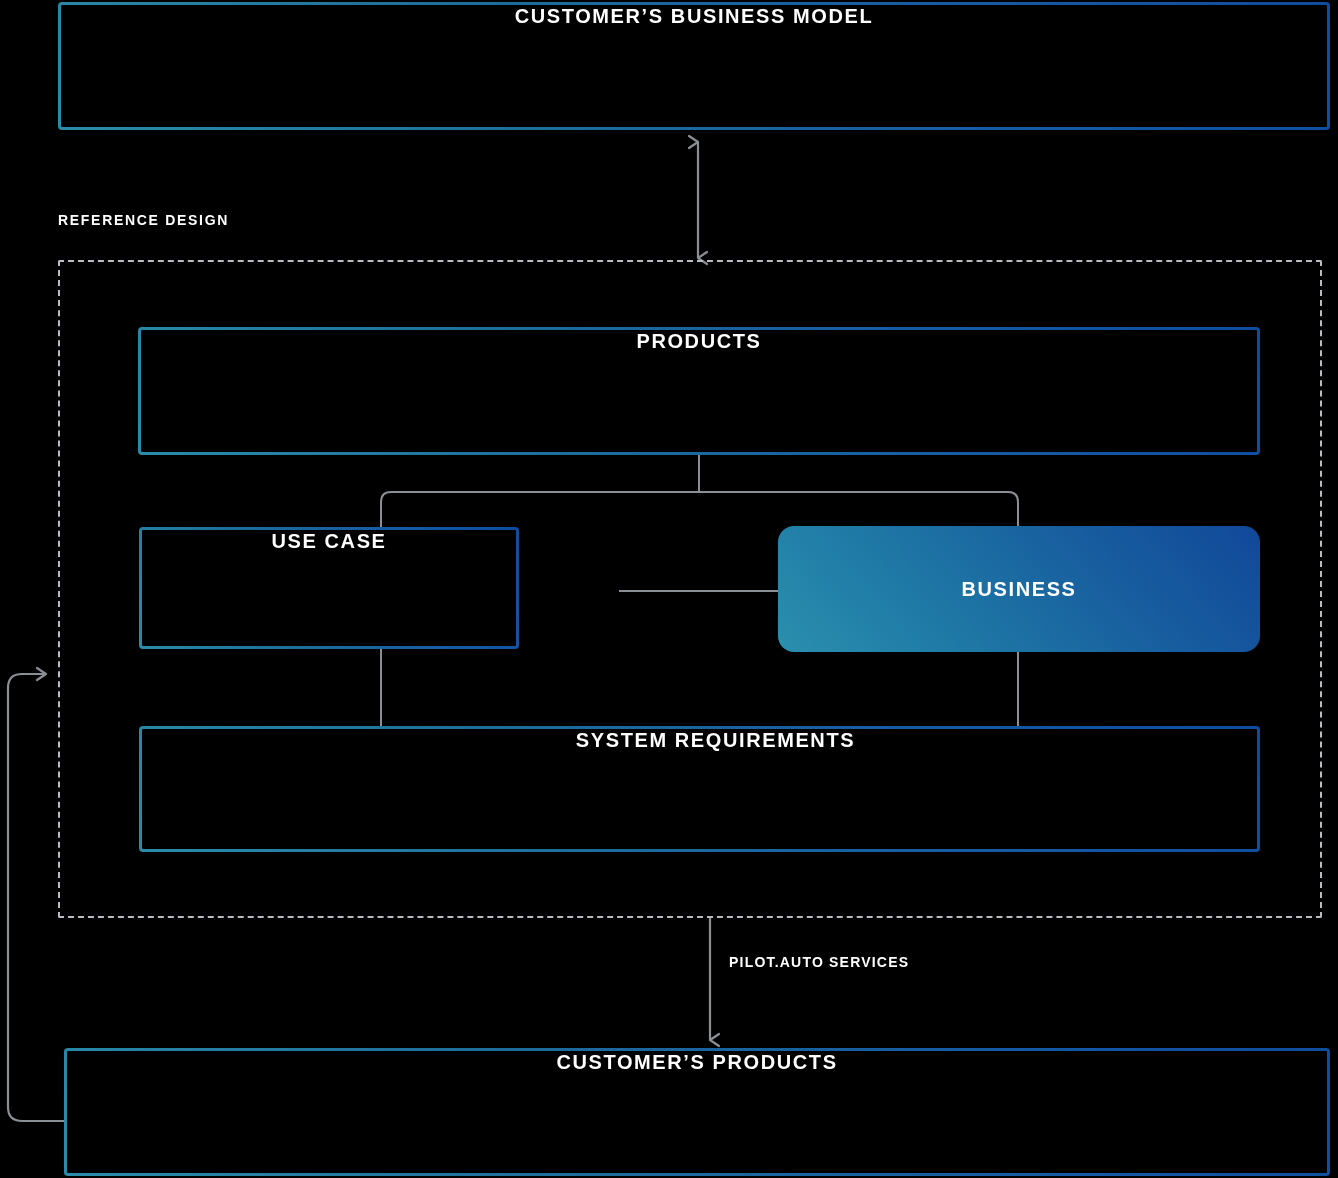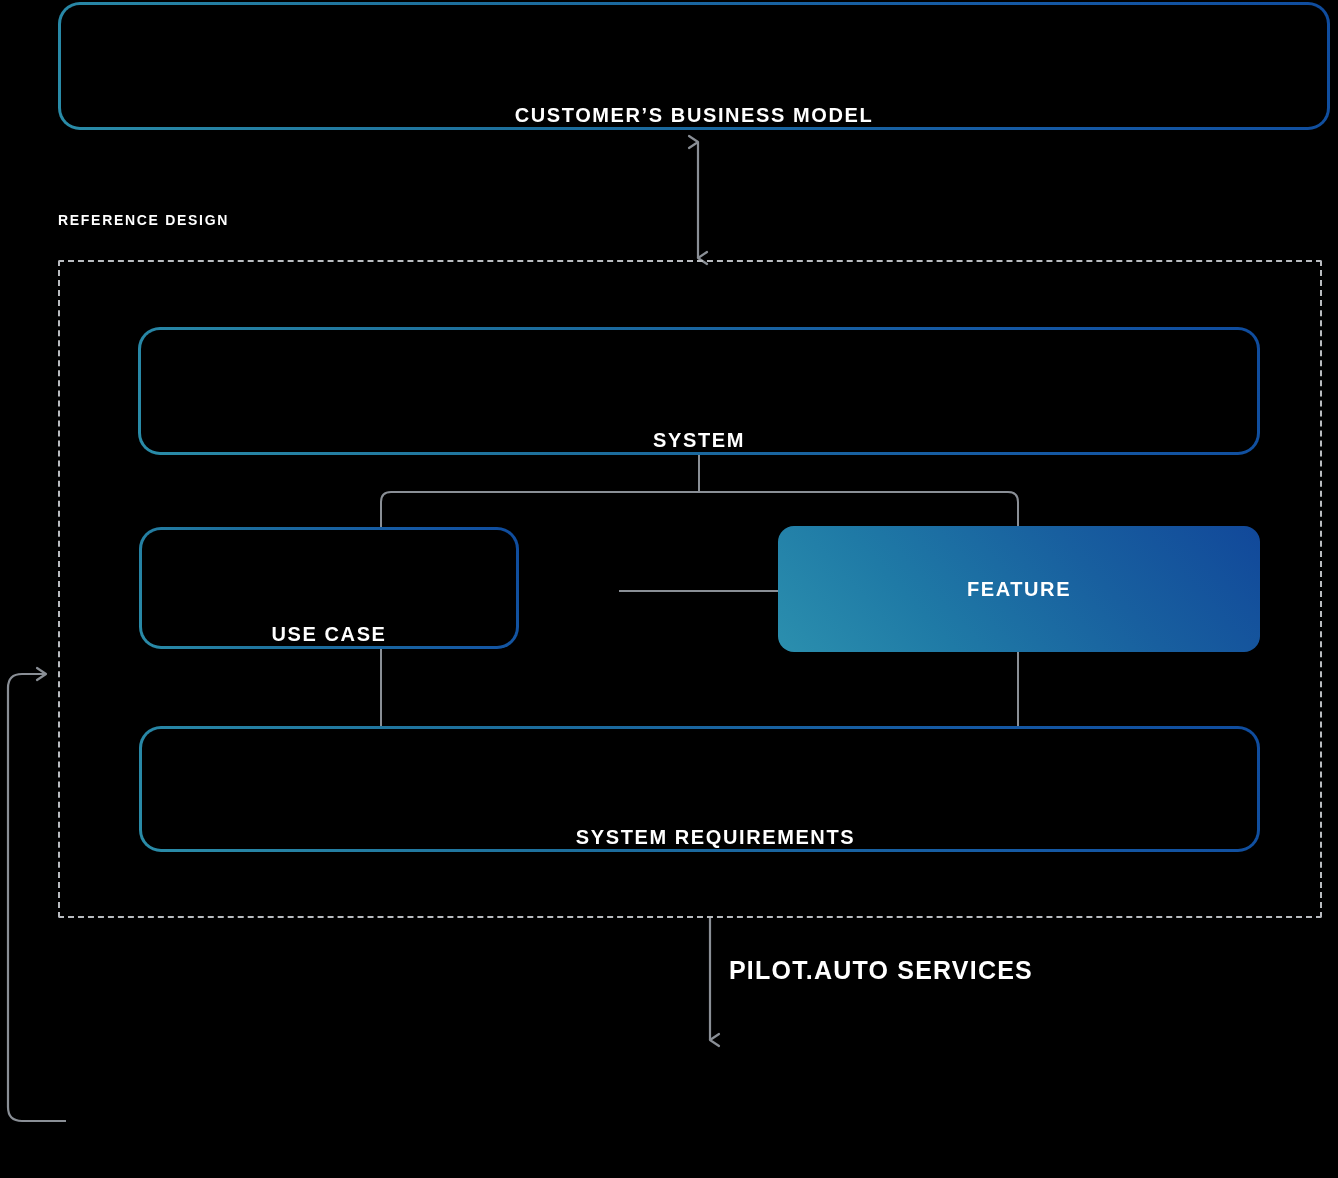--- a/index.html
+++ b/index.html
@@ -16,27 +16,27 @@
     width: 1338px;
     height: 1178px;
     background: #000000;
     overflow: hidden;
   }
 
   
   .gbox {
     position: absolute;
     box-sizing: border-box;
-    border-radius: 22px;
+    border-radius: 4px;
     background:
       linear-gradient(#000000, #000000) padding-box,
       linear-gradient(60deg, #2a8ca8 0%, #1d6f9c 35%, #1559a4 75%, #0f4c9e 100%) border-box;
     border: 3px solid transparent;
     display: flex;
-    align-items: flex-end;
+    align-items: flex-start;
     justify-content: center;
   }
 
   .gbox-filled {
     position: absolute;
     box-sizing: border-box;
     border-radius: 16px;
     background: linear-gradient(48deg, #2b8fae 0%, #1f7aa6 30%, #185f9f 65%, #11489a 100%);
     display: flex;
     align-items: center;
@@ -71,21 +71,21 @@
     letter-spacing: 1.7px;
     white-space: nowrap;
     user-select: none;
   }
 
   
   .annotation {
     position: absolute;
     color: #ffffff;
     font-weight: 700;
-    font-size: 25px;
+    font-size: 14px;
     letter-spacing: 1.2px;
     line-height: 1.45;
     white-space: nowrap;
     user-select: none;
   }
 
   
   #connectors {
     position: absolute;
     left: 0;
@@ -148,33 +148,36 @@
 
   <div id="reference-region-label" style="left:58px; top:212px;">REFERENCE DESIGN</div>
 
   <div id="reference-region" style="left:58px; top:260px; width:1264px; height:658px;"></div>
 
   <div class="gbox" style="left:58px; top:2px; width:1272px; height:128px;">
     <span class="boxlabel">CUSTOMER’S BUSINESS MODEL</span>
   </div>
 
   <div class="gbox" style="left:138px; top:327px; width:1122px; height:128px;">
-    <span class="boxlabel">SYSTEM</span>
+    <span class="boxlabel">PRODUCTS</span>
   </div>
 
   <div class="gbox" style="left:139px; top:527px; width:380px; height:122px;">
     <span class="boxlabel">USE CASE</span>
   </div>
 
   <div class="gbox-filled" style="left:778px; top:526px; width:482px; height:126px;">
-    <span class="boxlabel">FEATURE</span>
+    <span class="boxlabel">BUSINESS</span>
   </div>
 
   <div class="gbox" style="left:139px; top:726px; width:1121px; height:126px;padding-left:32px;">
     <span class="boxlabel">SYSTEM REQUIREMENTS</span>
   </div>
 
+  <div class="gbox" style="left:64px; top:1048px; width:1266px; height:128px;">
+    <span class="boxlabel">CUSTOMER’S PRODUCTS</span>
+  </div>
 
   <div class="annotation" style="left:729px; top:952px;">
     <div>PILOT.AUTO SERVICES</div>
   </div>
 
 </div>
 
 </body></html>

